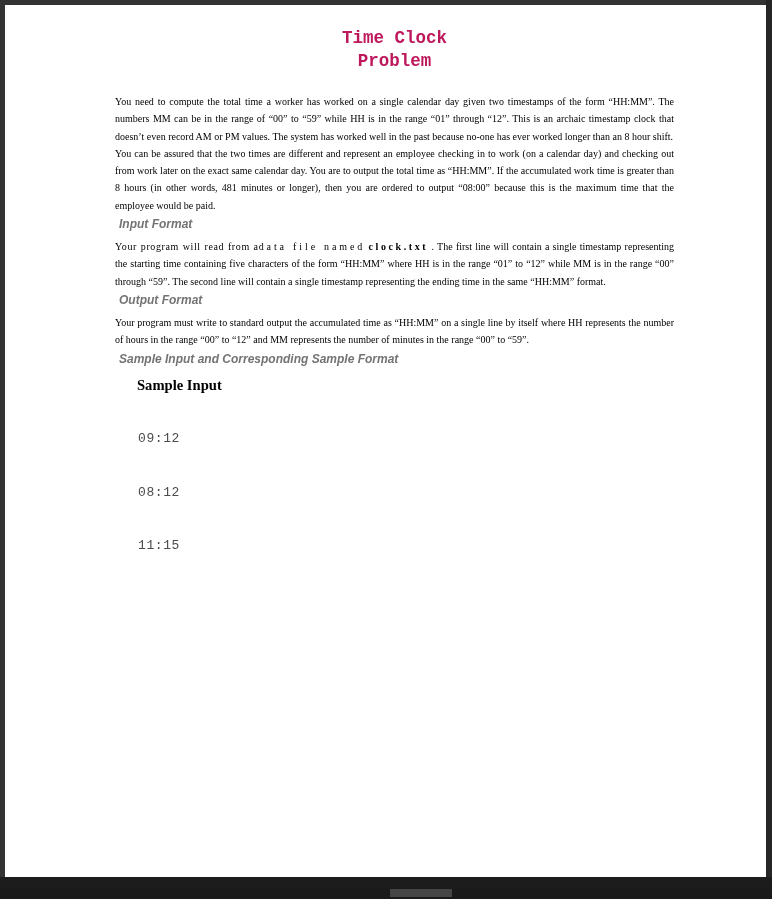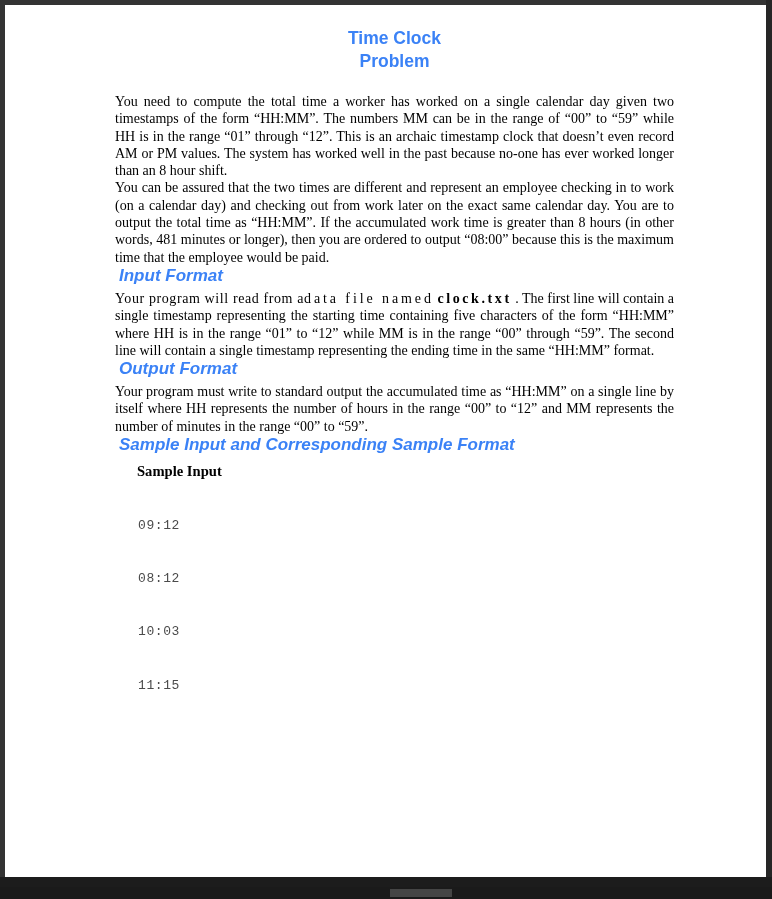--- a/index.html
+++ b/index.html
@@ -33,51 +33,51 @@
     background: #ffffff;
     box-sizing: border-box;
     overflow: hidden;
   }
 
   #page-inner {
     padding: 22px 92px 0 110px;
   }
 
   .doc-title {
-    font-family: Liberation Sans, sans-serif;
+    font-family: Liberation Mono, monospace;
     font-weight: bold;
     font-size: 17.5px;
     line-height: 23px;
     text-align: center;
-    color: #3b82f6;
+    color: #be185d;
     margin: 0;
     letter-spacing: 0px;
   }
   .doc-title .line2 { display: block; }
 
   p.body-text {
     font-family: "Liberation Serif", serif;
-    font-size: 14px;
+    font-size: 10px;
     line-height: 17.3px;
     color: #000;
     text-align: justify;
     margin: 0;
   }
 
   .sp-after-1 { margin-bottom: 17px; }
   .sp-after-2 { margin-bottom: 18px; }
   .sp-after-3 { margin-bottom: 16px; }
 
   h2.section-head {
     font-family: "Liberation Sans", sans-serif;
     font-style: italic;
     font-weight: bold;
-    font-size: 17px;
+    font-size: 12px;
     line-height: 20px;
-    color: #3b82f6;
+    color: #737373;
     margin: 0 0 4px 4px;
   }
 
   .gap-before-in { margin-top: 12px; }
   .gap-before-out { margin-top: 14px; }
   .gap-before-sample { margin-top: 16px; }
 
   
   .loose-a { letter-spacing: 0.6px; }
   .loose-b { letter-spacing: 2.9px; }
@@ -178,21 +178,20 @@
 
       <p class="body-text">Your program must write to standard output the accumulated time as “HH:MM” on a single line by itself where HH represents the number of hours in the range “00” to “12” and MM represents the number of minutes in the range “00” to “59”.</p>
 
       <h2 class="section-head gap-before-sample">Sample Input and Corresponding Sample Format</h2>
 
       <div class="sample-block">
         <p class="sample-label">Sample Input</p>
         <div class="sample-lines">
           <div>09:12</div>
           <div>08:12</div>
-          <div>10:03</div>
           <div>11:15</div>
           
           
         </div>
 
       </div>
 
     </div>
   </div>
 

